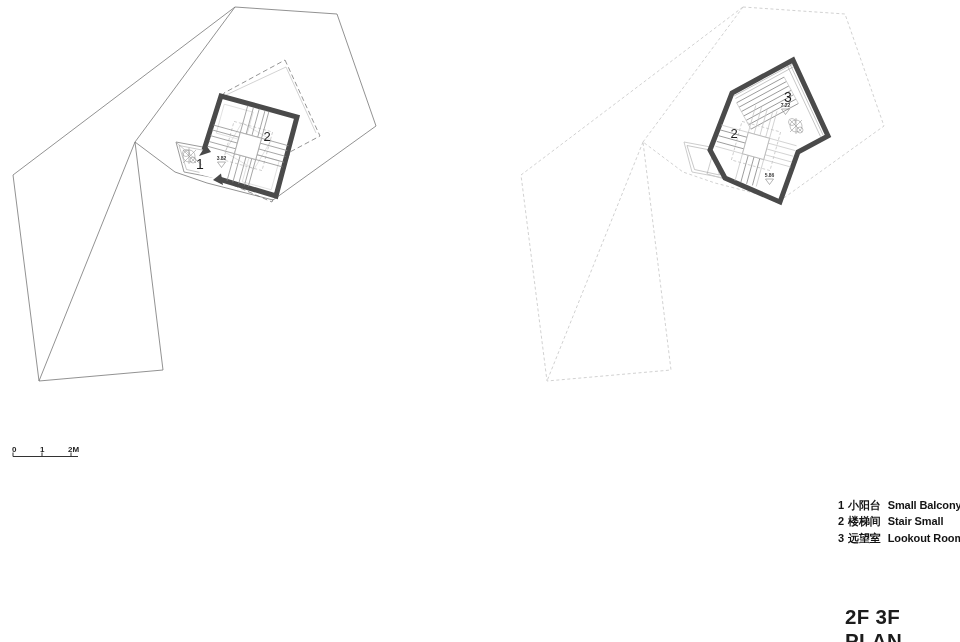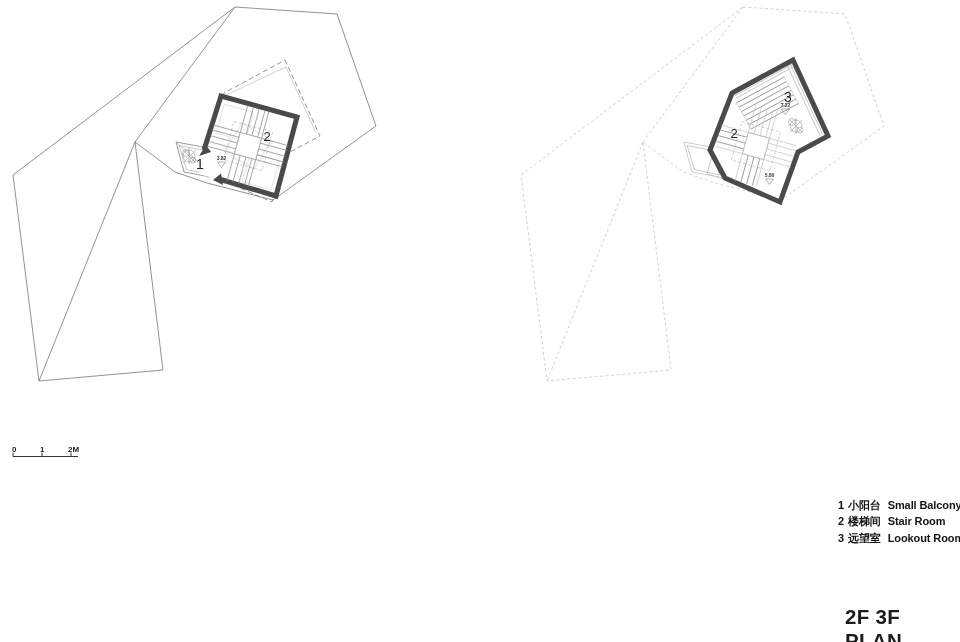--- a/index.html
+++ b/index.html
@@ -164,20 +164,20 @@
     <text class="sbtext" x="40" y="452">1</text>
     <text class="sbtext" x="68" y="452">2M</text>
   </g>
 </svg>
 
 <div class="legend">
   <div class="legend-row">
     <span class="legend-num">1</span><span class="legend-cn">小阳台</span><span class="legend-en">Small Balcony</span>
   </div>
   <div class="legend-row">
-    <span class="legend-num">2</span><span class="legend-cn">楼梯间</span><span class="legend-en">Stair Room</span>
+    <span class="legend-num">2</span><span class="legend-cn">楼梯间</span><span class="legend-en">Stair Small</span>
   </div>
   <div class="legend-row">
     <span class="legend-num">3</span><span class="legend-cn">远望室</span><span class="legend-en">Lookout Room</span>
   </div>
 </div>
 
 <div class="plan-title">2F 3F PLAN</div>
 
 </body></html>

